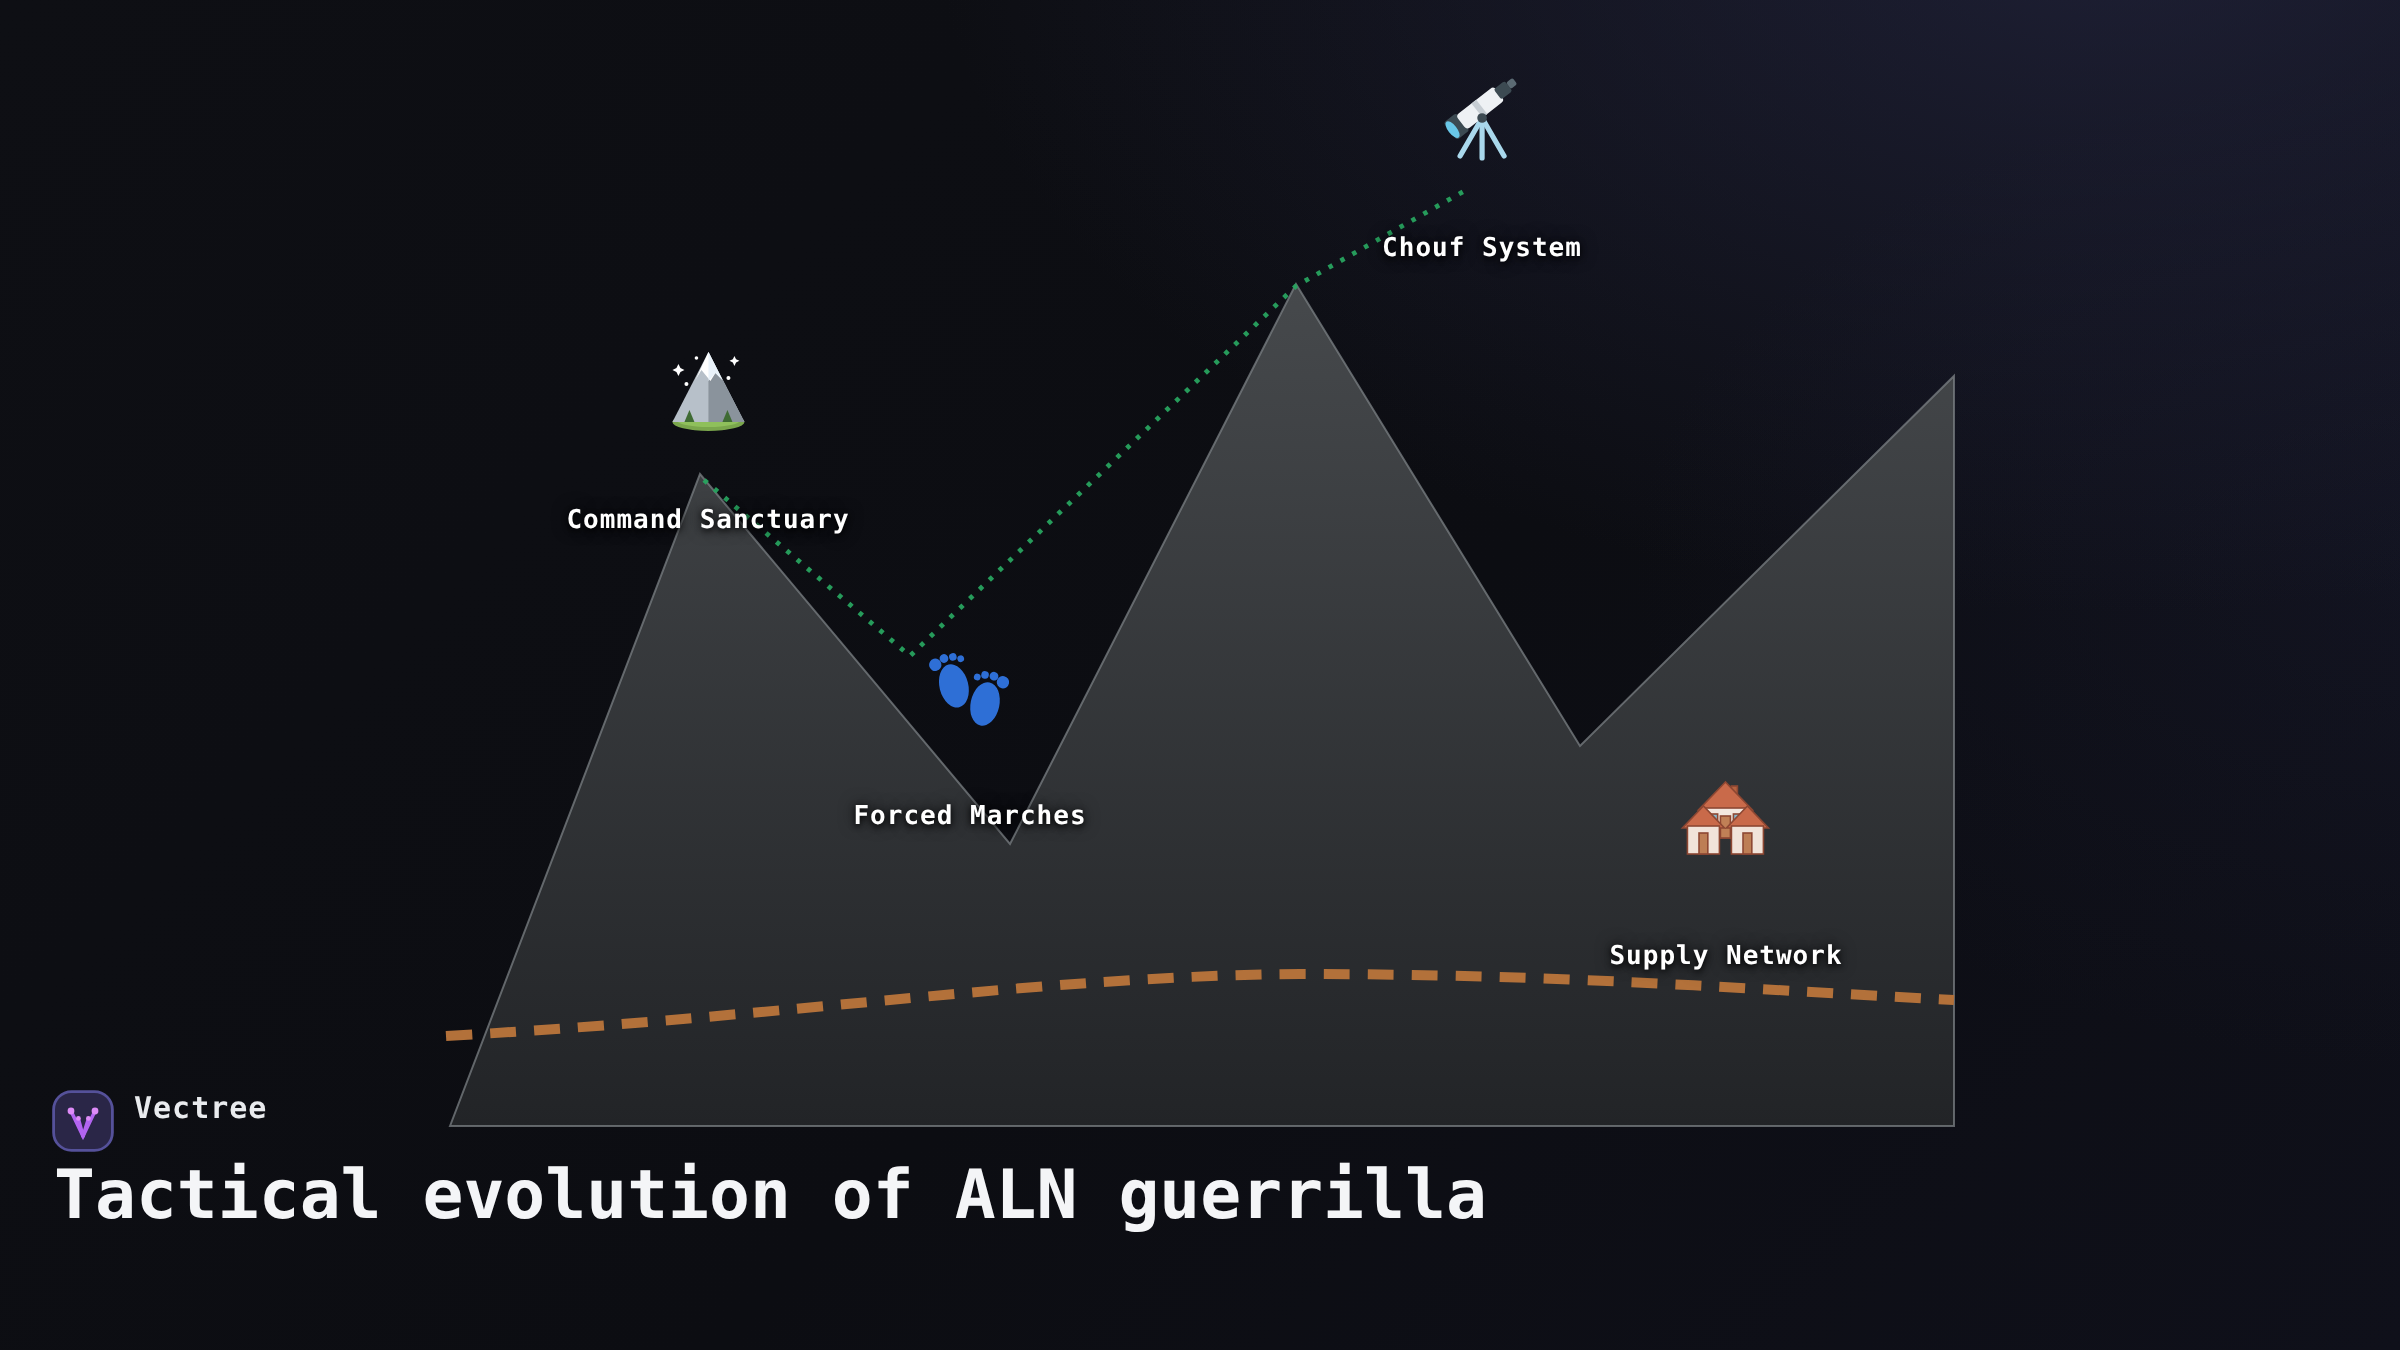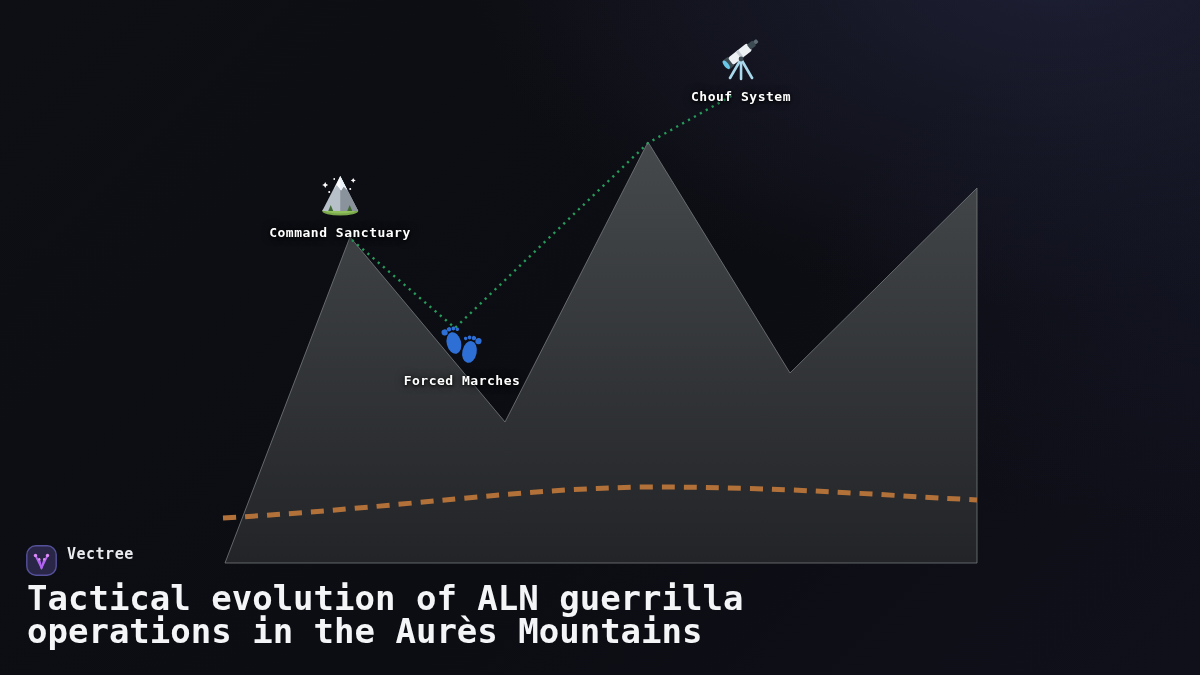--- a/index.html
+++ b/index.html
@@ -6,21 +6,21 @@
   .canvas{
     position:relative;width:1200px;height:675px;overflow:hidden;
     font-family:"DejaVu Sans Mono","Liberation Mono",monospace;
     background:
       radial-gradient(950px 560px at 88% -6%, rgba(44,46,80,0.55), rgba(44,46,80,0) 62%),
       radial-gradient(700px 420px at 103% 42%, rgba(30,32,58,0.30), rgba(30,32,58,0) 60%),
       linear-gradient(135deg,#0e0f14 0%,#0c0d12 55%,#0f101a 100%);
   }
   svg{display:block}
   .scene{position:absolute;left:0;top:0;}
-  .node{position:absolute;display:flex;flex-direction:column;align-items:center;transform:translateX(-50%);}
+  .node{position:absolute;display:flex;flex-direction:column;align-items:center;transform:translateX(-50%);gap:28px;}
   .node .icon{width:48px;height:48px;margin-bottom:7px;}
   .node .lbl{
     font-size:13px;font-weight:bold;color:#ffffff;white-space:nowrap;letter-spacing:.5px;
     text-shadow:0 1px 3px rgba(0,0,0,.95),0 0 8px rgba(0,0,0,.7);
   }
   .footer-brand{position:absolute;left:26px;top:545px;display:flex;align-items:flex-start;gap:10px;}
   .brand-name{font-size:15px;font-weight:bold;color:#e9ebee;letter-spacing:.5px;}
   .title{position:absolute;left:27px;top:582px;font-size:34px;line-height:33px;font-weight:bold;color:#f4f5f7;white-space:nowrap;}
   .url{position:absolute;right:24px;top:623px;font-size:14.5px;color:#70757e;letter-spacing:.5px;}
 </style>
@@ -34,21 +34,21 @@
       <linearGradient id="mg" x1="0" y1="0" x2="0" y2="1">
         <stop offset="0" stop-color="#46494c"></stop>
         <stop offset="1" stop-color="#222427"></stop>
       </linearGradient>
     </defs>
     <polygon points="225,563 350,237 505,422 648,142 790,373 977,188 977,563" fill="url(#mg)" stroke="#7b8084" stroke-width="1" stroke-opacity="0.75"></polygon>
     <path d="M 223 518 C 400 508 520 488 650 487 C 780 487 862 494 977 500" fill="none" stroke="#b3713a" stroke-width="5" stroke-dasharray="13 9"></path>
     <path d="M 352 240 L 455 328 L 648 143 L 733 95" fill="none" stroke="#28a35f" stroke-width="2.4" stroke-dasharray="2.2 4.6" stroke-opacity="0.95"></path>
   </svg>
 
-  <div class="node" style="left:340px;top:170px">
+  <div class="node" style="left:354px;top:170px">
     <svg class="icon" viewBox="0 0 48 48">
       <ellipse cx="24" cy="41" rx="18" ry="4.5" fill="#7aa64c"></ellipse>
       <ellipse cx="24" cy="40" rx="16" ry="3.5" fill="#8fc05b"></ellipse>
       <polygon points="24,6 42,41 6,41" fill="#b7c0c9"></polygon>
       <polygon points="24,6 42,41 24,41" fill="#8a939c"></polygon>
       <polygon points="24,6 31,20 27.5,16.5 25,20.5 20.5,15 17.5,20" fill="#ffffff"></polygon>
       <polygon points="24,6 31,20 27.5,16.5 24,20.5 24,6" fill="#e9f2fa"></polygon>
       <polygon points="12,41 14.5,35 17,41" fill="#3f6b33"></polygon>
       <polygon points="31,41 33.5,35 36,41" fill="#3f6b33"></polygon>
       <polygon points="9,12 10,14 12,15 10,16 9,18 8,16 6,15 8,14" fill="#ffffff"></polygon>
@@ -73,21 +73,21 @@
         <rect x="10" y="14.5" width="24" height="9" rx="2" fill="#eef1f4"></rect>
         <rect x="20" y="14.5" width="3" height="9" fill="#c6cdd3"></rect>
         <rect x="33" y="15.8" width="7" height="6.4" rx="1.2" fill="#3c4a52"></rect>
         <rect x="40" y="17" width="4" height="4" rx="1" fill="#5b6a73"></rect>
       </g>
       <circle cx="24" cy="25" r="2.4" fill="#3c4a52"></circle>
     </svg>
     <span class="lbl">Chouf System</span>
   </div>
 
-  <div class="node" style="left:462px;top:318px">
+  <div class="node" style="left:485px;top:318px">
     <svg class="icon" viewBox="0 0 48 48">
       <g fill="#2e6fd6">
         <g transform="rotate(-14 16 24)">
           <ellipse cx="16" cy="25" rx="7.2" ry="11"></ellipse>
           <circle cx="9.5" cy="12.5" r="3.1"></circle>
           <circle cx="14.5" cy="10.5" r="2.2"></circle>
           <circle cx="19" cy="10.8" r="1.9"></circle>
           <circle cx="22.6" cy="12.6" r="1.7"></circle>
         </g>
         <g transform="rotate(12 32 33)">
@@ -96,20 +96,39 @@
           <circle cx="33.5" cy="19.5" r="2.2"></circle>
           <circle cx="29" cy="19.8" r="1.9"></circle>
           <circle cx="25.4" cy="21.6" r="1.7"></circle>
         </g>
       </g>
     </svg>
     <span class="lbl">Forced Marches</span>
   </div>
 
 
+  <div class="node" style="left:863px;top:388px">
+    <svg class="icon" viewBox="0 0 48 48">
+      <g stroke="#8d4732" stroke-width="0.8">
+        <rect x="27" y="5" width="3" height="7" fill="#b5613f"></rect>
+        <polygon points="24,3 10.5,17 37.5,17" fill="#c96a4a"></polygon>
+        <rect x="14" y="16" width="20" height="15" fill="#f3e7de"></rect>
+        <rect x="21.5" y="20" width="5" height="11" fill="#c08056"></rect>
+        <rect x="16.5" y="19" width="3.6" height="5" fill="#86b8cc"></rect>
+        <rect x="28" y="19" width="3.6" height="5" fill="#86b8cc"></rect>
+        <polygon points="13,15 2.5,26 23.5,26" fill="#c96a4a"></polygon>
+        <rect x="5" y="25" width="16" height="14" fill="#f1e3d9"></rect>
+        <rect x="10.8" y="28.5" width="4.4" height="10.5" fill="#bd7e55"></rect>
+        <polygon points="35,15 24.5,26 45.5,26" fill="#c96a4a"></polygon>
+        <rect x="27" y="25" width="16" height="14" fill="#f1e3d9"></rect>
+        <rect x="32.8" y="28.5" width="4.4" height="10.5" fill="#bd7e55"></rect>
+      </g>
+    </svg>
+    <span class="lbl">Supply Network</span>
+  </div>
 
   <div class="footer-brand">
     <svg width="31" height="31" viewBox="0 0 31 31">
       <rect x="0.8" y="0.8" width="29.4" height="29.4" rx="9" fill="#2a2647" stroke="#55519a" stroke-width="1.4"></rect>
       <g stroke="#b264f0" stroke-width="1.8" stroke-linecap="round" fill="none">
         <path d="M9.5,10.5 L15.5,23 L21.5,10.5"></path>
         <path d="M15.5,23 L13.2,14.5"></path>
         <path d="M15.5,23 L18.2,14.5"></path>
       </g>
       <g fill="#dd8bf7">
@@ -117,17 +136,16 @@
         <circle cx="21.5" cy="10.5" r="1.7"></circle>
         <circle cx="13.2" cy="14.2" r="1.2"></circle>
         <circle cx="18.2" cy="14.2" r="1.2"></circle>
       </g>
     </svg>
     <span class="brand-name">Vectree</span>
   </div>
 
   <div class="title">
     <div>Tactical evolution of ALN guerrilla</div>
-    <div>operations in the Aurès Mountains</div>
   </div>
 
 
 </div>
 
 </body></html>

